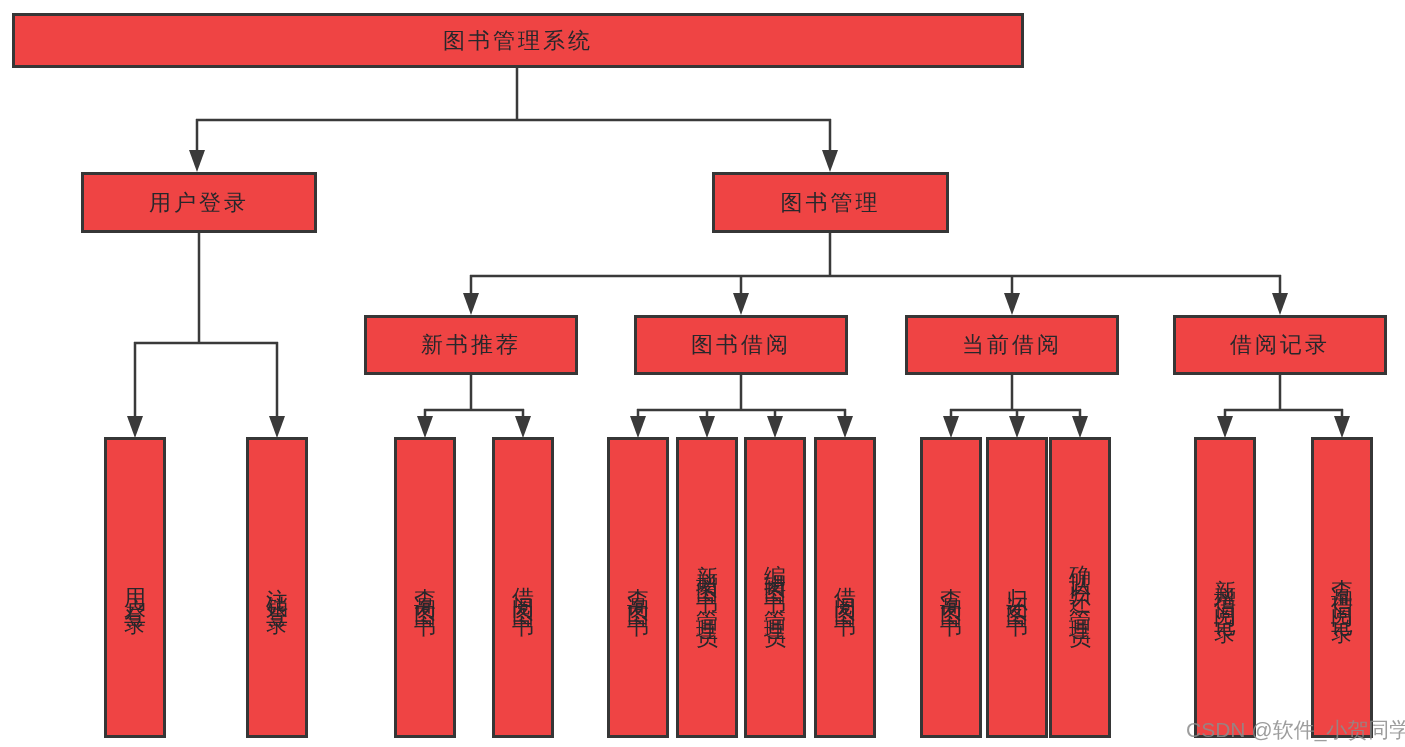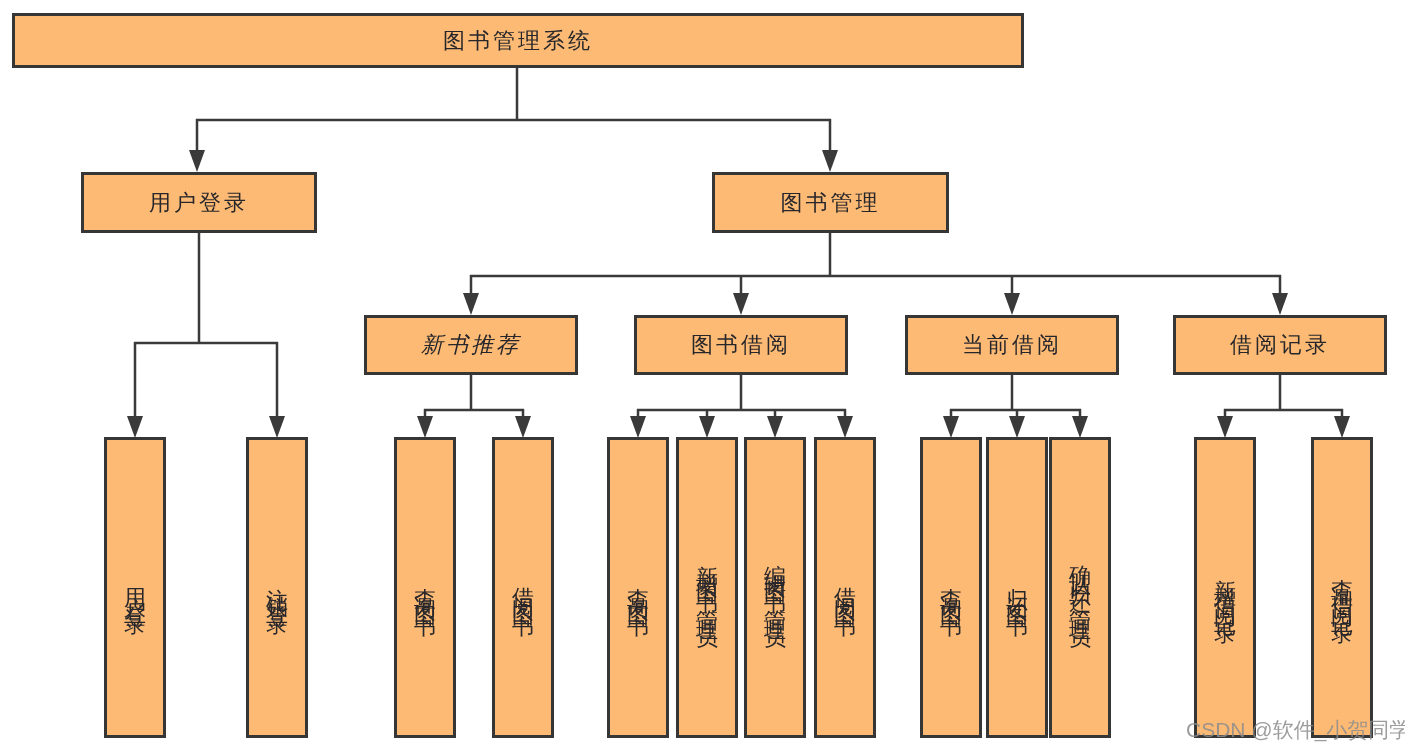--- a/index.html
+++ b/index.html
@@ -19,21 +19,21 @@
     position: absolute;
     left: 0;
     top: 0;
     width: 1405px;
     height: 747px;
     pointer-events: none;
   }
   .node {
     position: absolute;
     box-sizing: border-box;
-    background: #fdba74;
+    background: #ef4444;
     border: 3px solid #363636;
     display: flex;
     align-items: center;
     justify-content: center;
     color: #27272b;
   }
   .h-label {
     font-size: 22px;
     letter-spacing: 3px;
     white-space: nowrap;
@@ -140,21 +140,21 @@
     <span class="h-label">图书管理系统</span>
   </div>
 
   <div class="node l1-node" style="left:81px;width:236px;">
     <span class="h-label">用户登录</span>
   </div>
   <div class="node l1-node" style="left:712px;width:237px;font-family:Liberation Mono, monospace;">
     <span class="h-label">图书管理</span>
   </div>
 
-  <div class="node mid-node" style="left:364px;font-style:italic;">
+  <div class="node mid-node" style="left:364px;">
     <span class="h-label">新书推荐</span>
   </div>
   <div class="node mid-node" style="left:905px;">
     <span class="h-label">当前借阅</span>
   </div>
   <div class="node mid-node" style="left:634px;">
     <span class="h-label">图书借阅</span>
   </div>
   <div class="node mid-node" style="left:1173px;">
     <span class="h-label">借阅记录</span>

